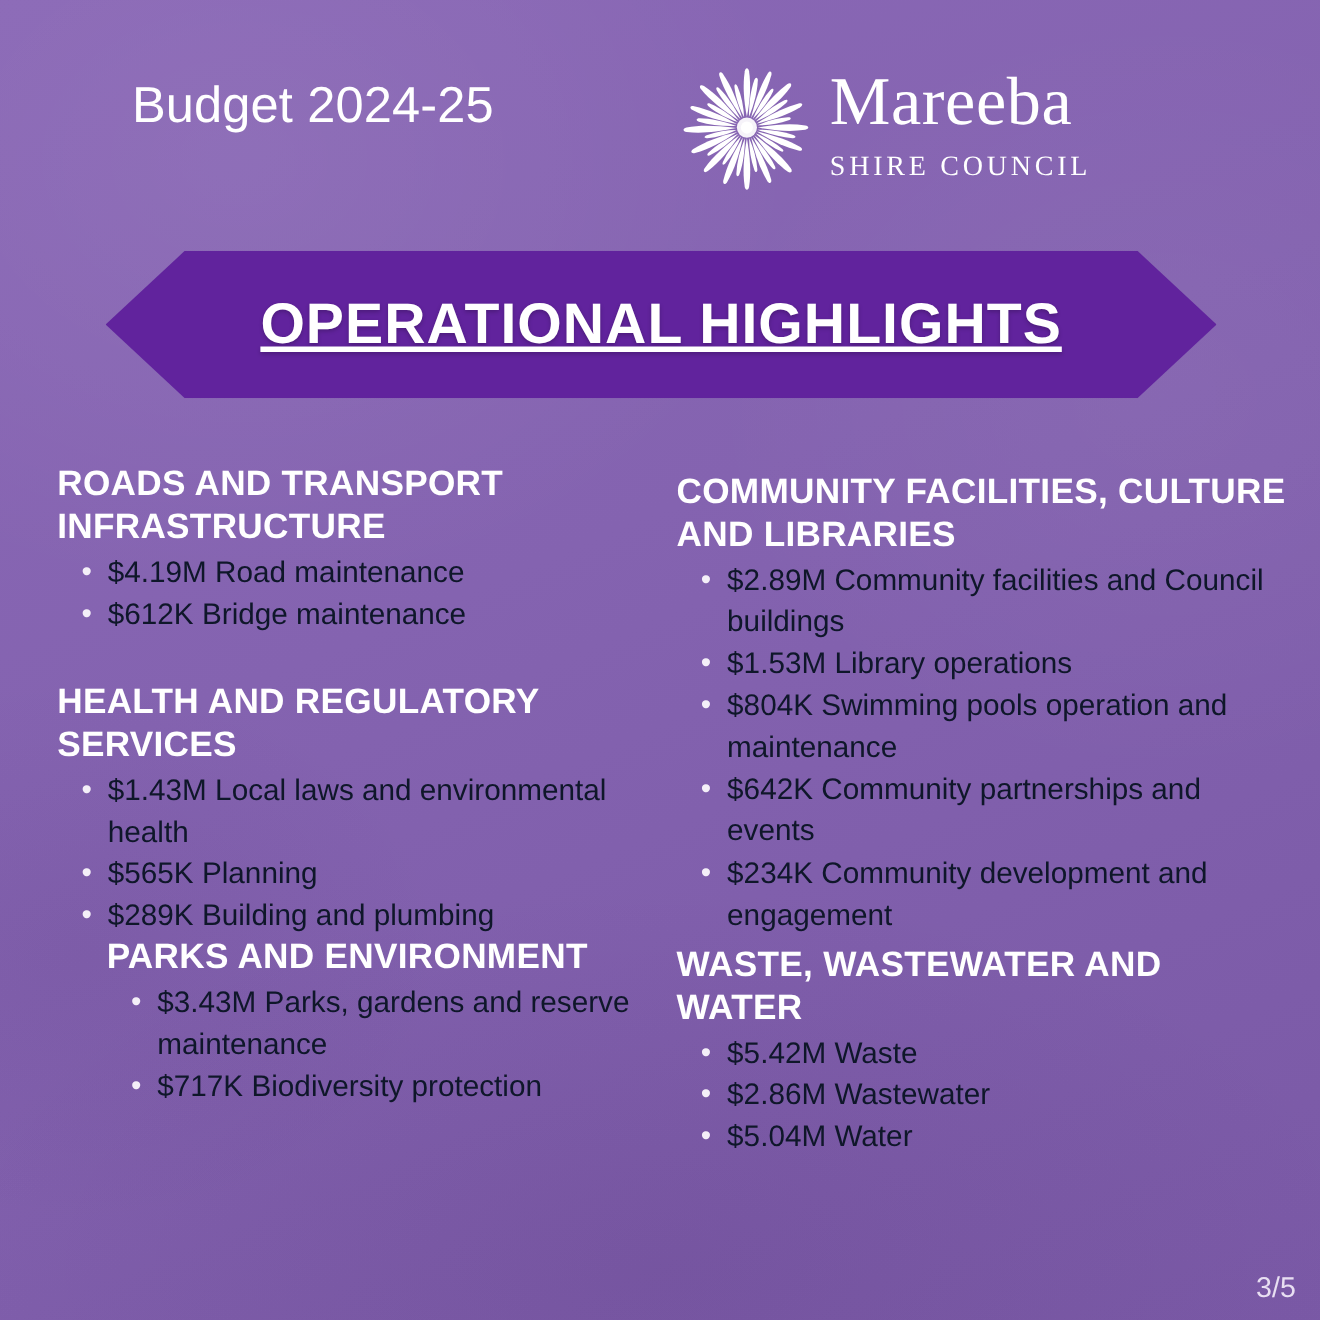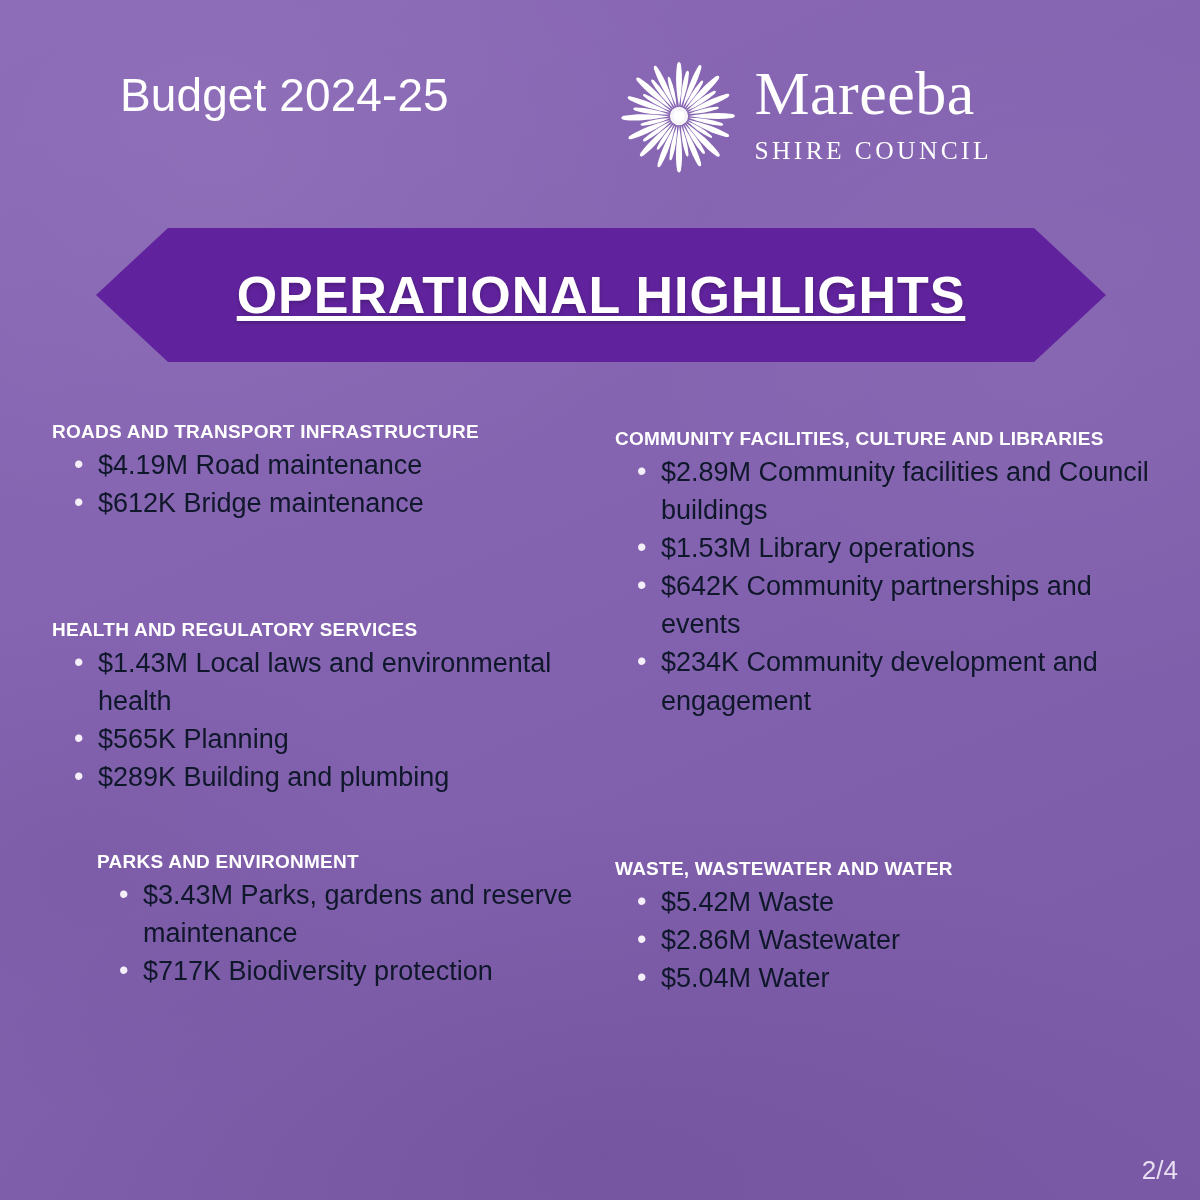--- a/index.html
+++ b/index.html
@@ -80,21 +80,21 @@
   
   #content {
     position:absolute; left:0; top:420px; width:1200px; height:620px;
   }
   .column { position:absolute; top:0; }
   #column-left  { left:52px;  width:555px; }
   #column-right { left:615px; width:560px; }
 
   .section { margin-bottom:0; }
   .section-heading {
-    font-size:19px; font-weight:700; letter-spacing:0.25px;
+    font-size:32px; font-weight:700; letter-spacing:0.25px;
     line-height:1.22; color:#ffffff;
   }
   .section-list { list-style:none; margin:3px 0 0 0; padding:0; }
   .section-list li {
     position:relative;
     padding-left:46px;
     font-size:27px; font-weight:400; line-height:1.41;
     color:#0f172a;
   }
   .section-list li::before {
@@ -217,33 +217,34 @@
 
   </div>
 
   <div class="column" id="column-right">
 
     <section class="section" id="sec-community">
       <h2 class="section-heading">COMMUNITY FACILITIES, CULTURE AND LIBRARIES</h2>
       <ul class="section-list">
         <li>$2.89M Community facilities and Council buildings</li>
         <li>$1.53M Library operations</li>
+        <li>$804K Swimming pools operation and maintenance</li>
         <li>$642K Community partnerships and events</li>
         <li>$234K Community development and engagement</li>
       </ul>
     </section>
 
     <section class="section" id="sec-waste">
       <h2 class="section-heading">WASTE, WASTEWATER AND WATER</h2>
       <ul class="section-list">
         <li>$5.42M Waste</li>
         <li>$2.86M Wastewater</li>
         <li>$5.04M Water</li>
       </ul>
     </section>
 
   </div>
 </main>
 
 <footer id="page-footer">
 
-  <div id="page-indicator">2/4</div>
+  <div id="page-indicator">3/5</div>
 </footer>
 
 </body></html>

